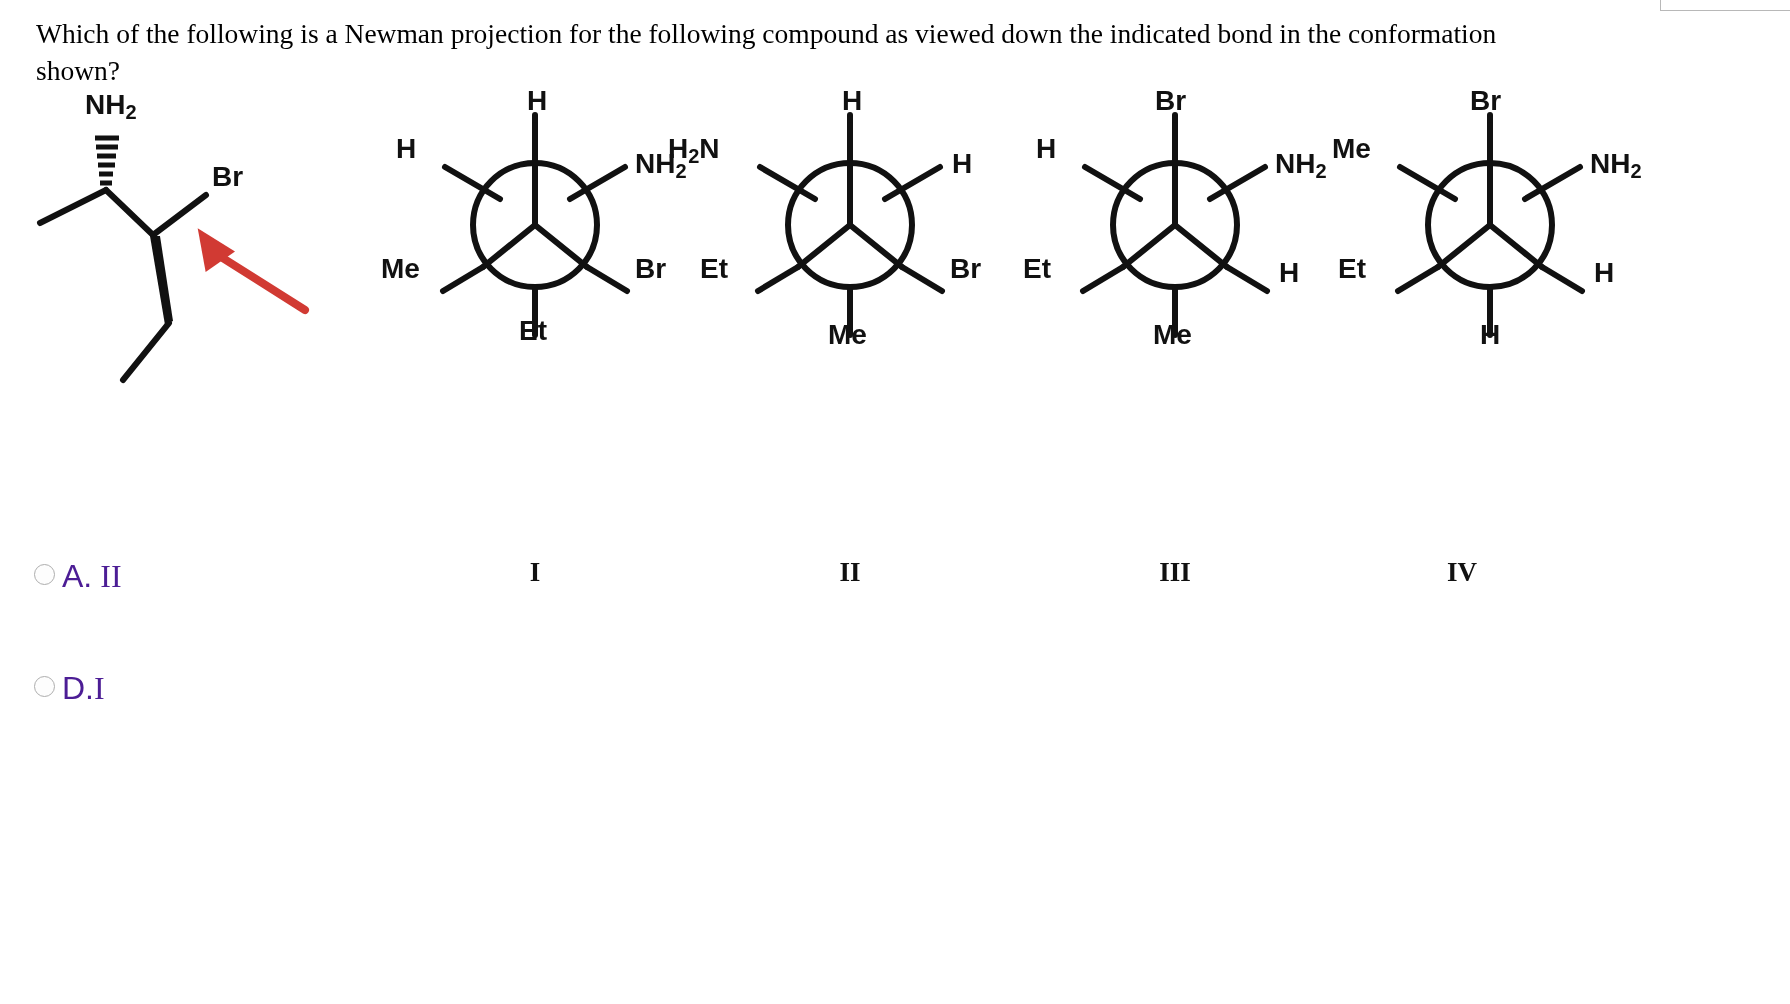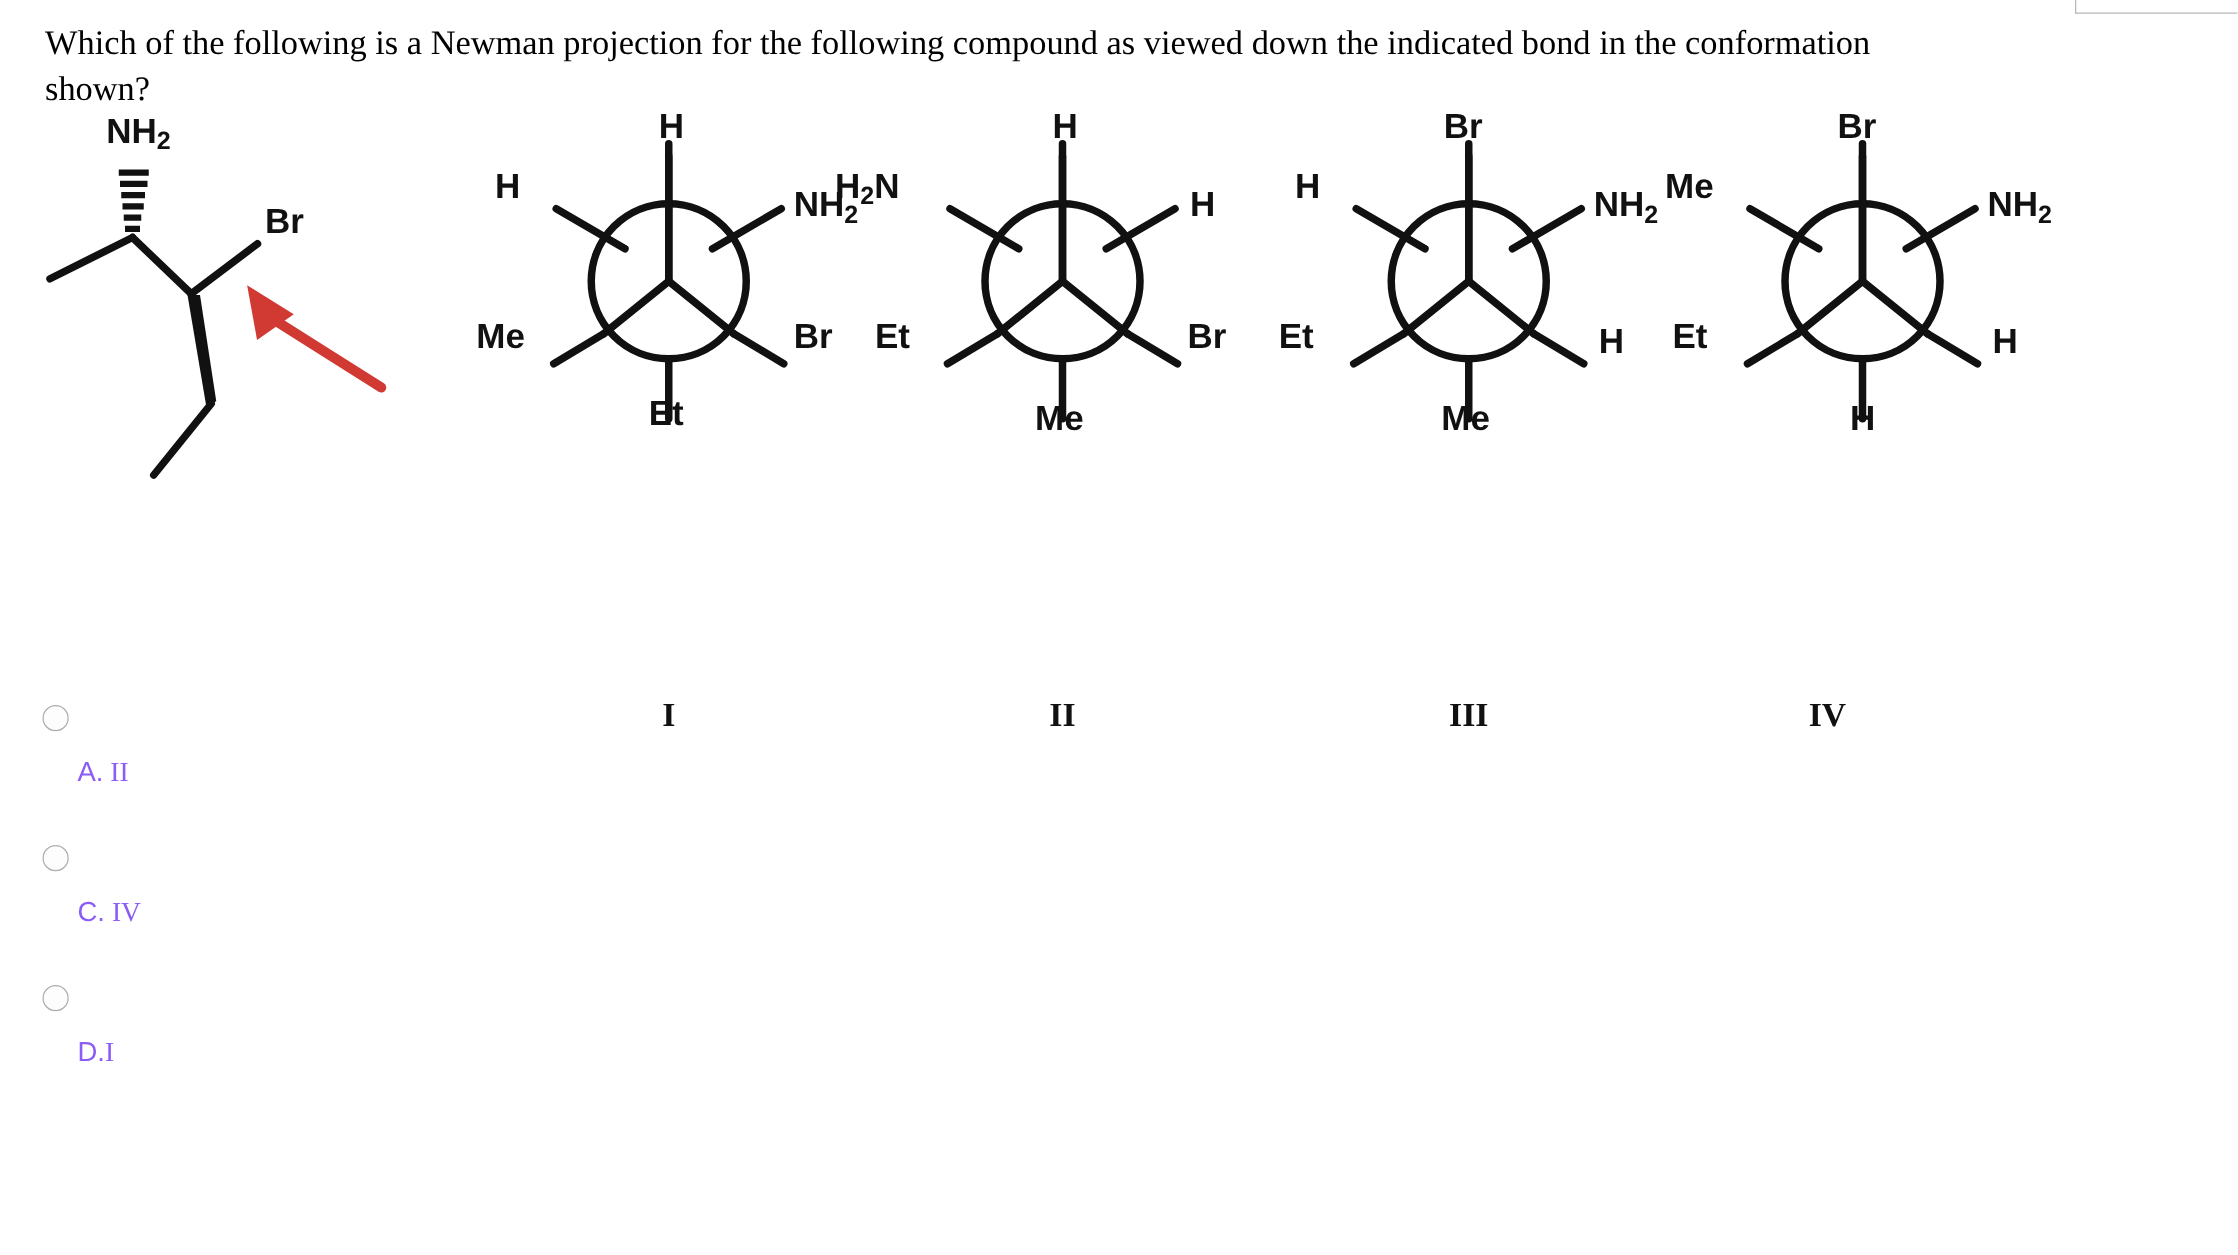--- a/index.html
+++ b/index.html
@@ -51,23 +51,22 @@
     position:relative;height:112px;
     display:flex;align-items:flex-start;
   }
   .radio{
     width:21px;height:21px;border-radius:50%;
     border:1.5px solid #adadad;background:#fdfdfd;
     box-sizing:border-box;flex:0 0 auto;margin-top:4px;
   }
   .opt-text{
     margin-left:7px;
-    font-size:22px;color:#8b5cf6;line-height:1;
+    font-size:32px;color:#4c1d95;line-height:1;
     white-space:nowrap;
-    margin-top:47px;
   }
   .opt-letter{font-family:"Liberation Sans", sans-serif;}
   .opt-roman{font-family:"Liberation Serif", serif;}
 </style>
 </head>
 <body>
 
 <div class="toolbar-fragment">
   
 </div>
@@ -218,23 +217,19 @@
 </div>
 
 <div class="options">
 
   <div class="option">
     <span class="radio"></span>
     <span class="opt-text"><span class="opt-letter">A.</span> <span class="opt-roman">II</span></span>
   </div>
 
 
-  <div class="option">
-    <span class="radio"></span>
-    <span class="opt-text"><span class="opt-letter">C.</span> <span class="opt-roman">IV</span></span>
-  </div>
 
   <div class="option">
     <span class="radio"></span>
     <span class="opt-text"><span class="opt-letter">D.</span><span class="opt-roman">I</span></span>
   </div>
 
 </div>
 
 </body></html>

